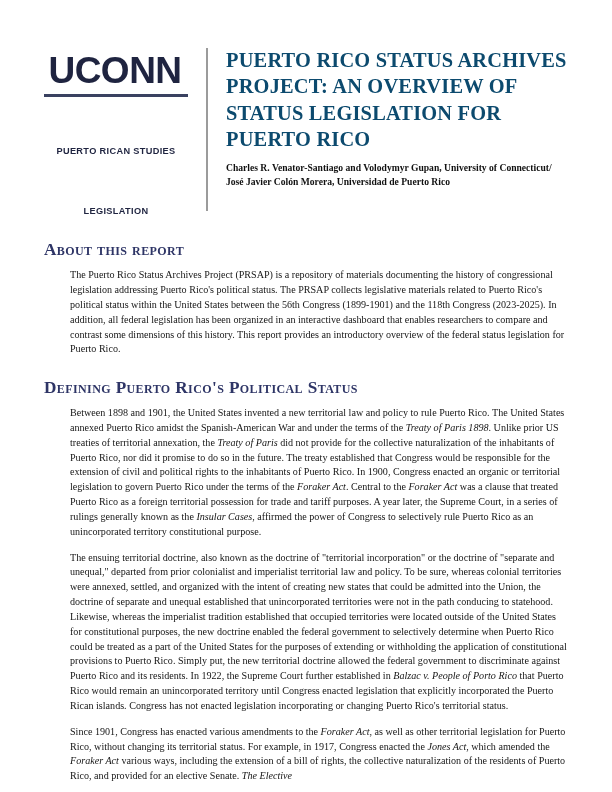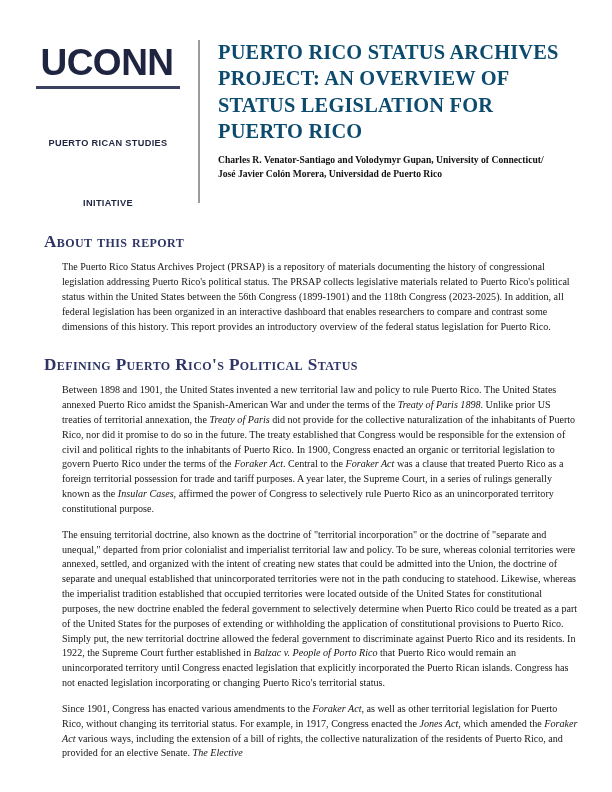--- a/index.html
+++ b/index.html
@@ -13,21 +13,21 @@
     overflow: hidden;
     font-family: "Liberation Serif", "DejaVu Serif", serif;
     color: #1a1a1a;
     position: relative;
   }
 
   .page {
     width: 612px;
     height: 704px;
     box-sizing: border-box;
-    padding: 0;
+    padding: 8px;
     position: relative;
     background: #fff;
   }
 
   
   .masthead {
     display: flex;
     align-items: flex-start;
     padding: 38px 32px 0 32px;
   }
@@ -107,21 +107,21 @@
     margin-top: 24px;
   }
 
   h2.section-heading {
     font-family: "Liberation Serif", "DejaVu Serif", serif;
     font-weight: bold;
     font-variant: small-caps;
     font-size: 17.2px;
     letter-spacing: 0.4px;
     color: #2e3566;
-    margin: 0 0 8px 12px;
+    margin: 0 0 8px 4px;
     line-height: 1.1;
   }
   .section:not(:first-child) h2.section-heading {
     margin-top: 22px;
   }
 
   p.body-text {
     font-size: 10.1px;
     line-height: 1.47;
     color: #151515;
@@ -138,21 +138,21 @@
 <body>
 
 <div class="page">
 
   <div class="masthead">
 
     <div class="logo-block">
       <div class="logo-wordmark">UCONN</div>
       <div class="logo-rule"></div>
       <div class="logo-tagline">PUERTO RICAN STUDIES</div>
-      <div class="logo-tagline">INITIATIVE</div>
+      <div class="logo-tagline">LEGISLATION</div>
     </div>
 
     <div class="masthead-divider"></div>
 
     <div class="title-block">
       <h1 class="doc-title">PUERTO RICO STATUS ARCHIVES PROJECT: AN OVERVIEW OF STATUS LEGISLATION FOR PUERTO RICO</h1>
       <div class="doc-authors">
         <div>Charles R. Venator-Santiago and Volodymyr Gupan, University of Connecticut/</div>
         <div>José Javier Colón Morera, Universidad de Puerto Rico</div>
       </div>

